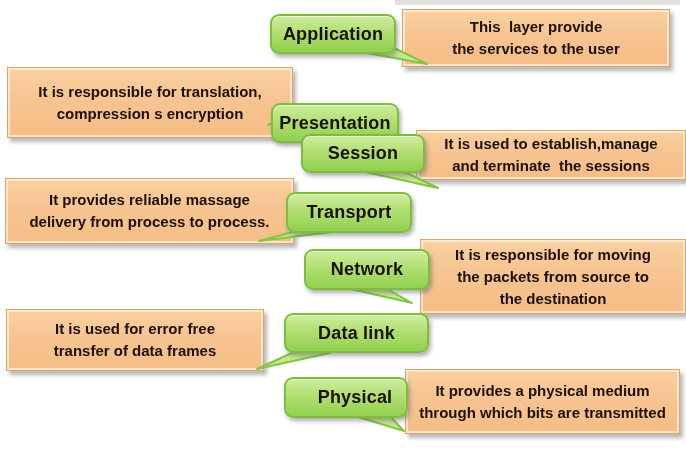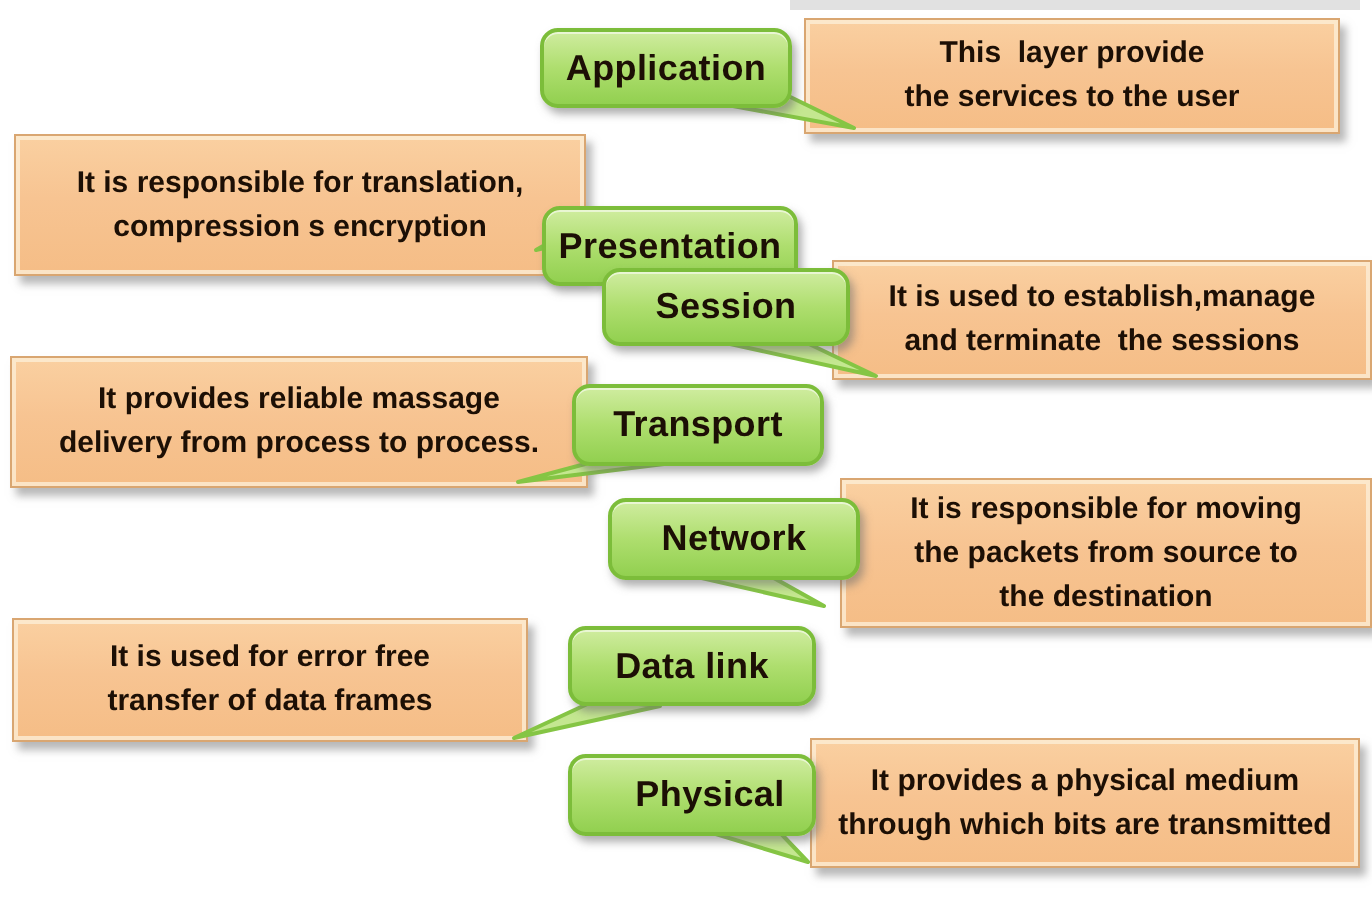--- a/index.html
+++ b/index.html
@@ -78,21 +78,21 @@
 <div id="canvas">
 
   <div class="top-strip"></div>
 
   <div class="desc-box" style="left:402px; top:9px; width:268px; height:58px;">This  layer provide
 the services to the user</div>
 
   <div class="desc-box" style="left:7px; top:67px; width:286px; height:71px;">It is responsible for translation,
 compression s encryption</div>
 
-  <div class="desc-box" style="left:416px; top:130px; width:270px; height:60px;">It is used to establish,manage
+  <div class="desc-box" style="left:416px; top:130px; width:270px; height:50px;">It is used to establish,manage
 and terminate  the sessions</div>
 
   <div class="desc-box" style="left:5px; top:178px; width:289px; height:66px;">It provides reliable massage
 delivery from process to process.</div>
 
   <div class="desc-box" style="left:420px; top:239px; width:266px; height:75px;">It is responsible for moving
 the packets from source to
 the destination</div>
 
   <div class="desc-box" style="left:6px; top:309px; width:258px; height:62px;">It is used for error free
@@ -114,17 +114,17 @@
   <div class="layer-box" style="left:270px; top:14px; width:126px; height:40px;">Application</div>
 
   <div class="layer-box" style="left:271px; top:71px; width:128px; height:40px;margin-top:32px;">Presentation</div>
 
   <div class="layer-box" style="left:285px; top:134px; width:124px; height:39px;margin-left:16px;">Session</div>
 
   <div class="layer-box" style="left:286px; top:192px; width:126px; height:41px;">Transport</div>
 
   <div class="layer-box" style="left:304px; top:249px; width:126px; height:41px;">Network</div>
 
-  <div class="layer-box" style="left:284px; top:313px; width:124px; height:40px;">Data link</div>
+  <div class="layer-box" style="left:284px; top:313px; width:145px; height:40px;">Data link</div>
 
   <div class="layer-box" style="left:284px; top:377px; width:124px; height:41px;padding-left:18px;">Physical</div>
 
 </div>
 
 </body></html>

